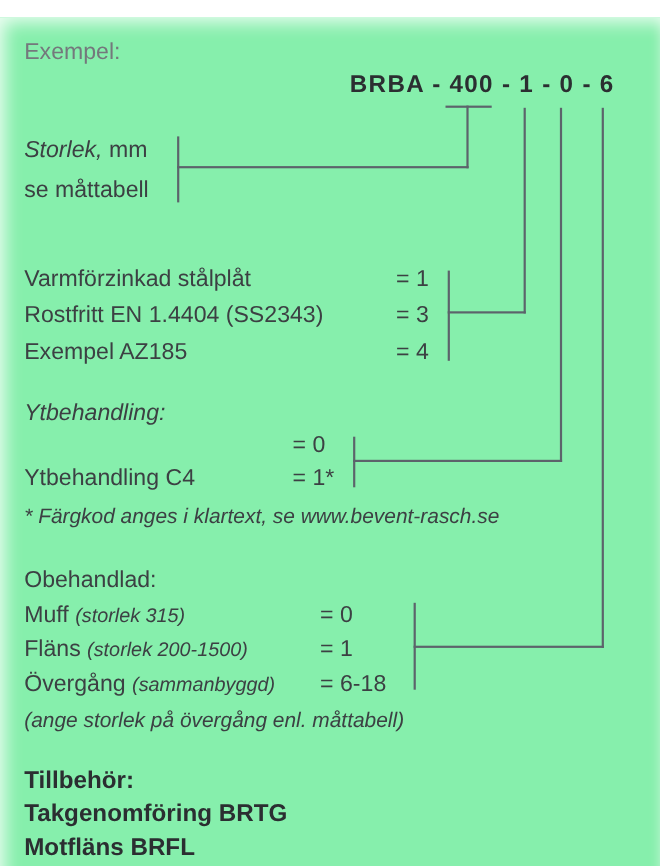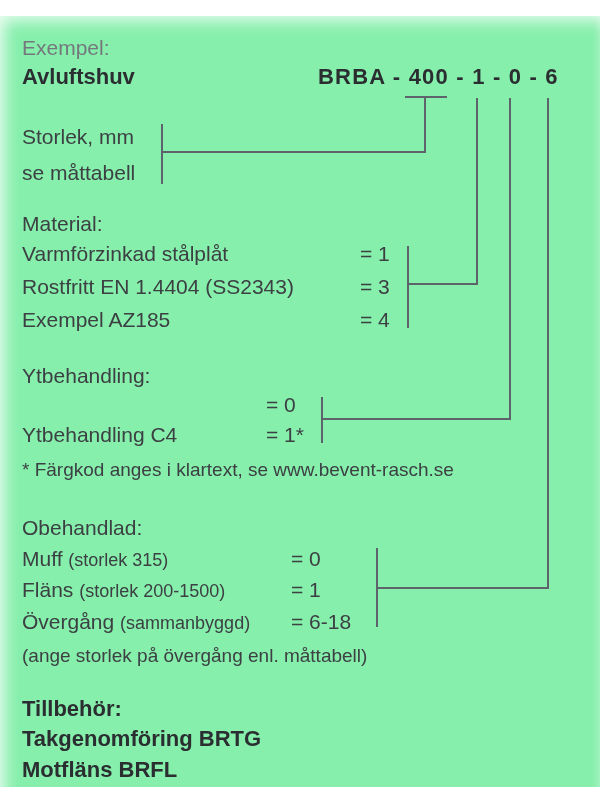--- a/index.html
+++ b/index.html
@@ -10,34 +10,33 @@
     overflow:hidden;
     font-family:"Liberation Sans","DejaVu Sans",sans-serif;
     color:#3c4043;
     box-shadow:inset 12px 12px 16px -8px rgba(255,255,255,0.85),
                inset -6px -6px 10px -6px rgba(255,255,255,0.5);
     margin-top:16px;
   }
   .t{position:absolute;font-size:21px;line-height:24px;white-space:nowrap;}
   .bold{font-weight:bold;color:#2b2e31;font-size:22px;}
   .gray{color:#74787c;}
-  .it{}
+  .it{font-style:italic;}
   .small{font-size:18px;}
   .fine{font-size:19px;}
   .code{letter-spacing:1.2px;}
   .ln{position:absolute;background:#5c636b;}
   .eq{position:absolute;white-space:nowrap;}
 </style>
 </head>
 <body>
 
 <div id="page">
 
   <div class="t gray" style="top:20px;left:22px">Exempel:</div>
-  <div class="t bold" style="top:49px;left:22px">Avluftshuv</div>
   <div class="t bold code" style="top:49px;left:318px">BRBA - 400 - 1 - 0 - 6</div>
 
   <div class="ln" style="left:405px;top:80px;width:42px;height:2px"></div>
   <div class="ln" style="left:424px;top:80px;width:2px;height:57px"></div>
   <div class="ln" style="left:161px;top:135px;width:265px;height:2px"></div>
   <div class="ln" style="left:161px;top:108px;width:2px;height:60px"></div>
 
   <div class="ln" style="left:476px;top:82px;width:2px;height:187px"></div>
   <div class="ln" style="left:407px;top:230px;width:2px;height:82px"></div>
   <div class="ln" style="left:407px;top:267px;width:71px;height:2px"></div>
@@ -46,21 +45,20 @@
   <div class="ln" style="left:321px;top:381px;width:2px;height:46px"></div>
   <div class="ln" style="left:321px;top:402px;width:190px;height:2px"></div>
 
   <div class="ln" style="left:547px;top:82px;width:2px;height:491px"></div>
   <div class="ln" style="left:376px;top:532px;width:2px;height:79px"></div>
   <div class="ln" style="left:376px;top:571px;width:173px;height:2px"></div>
 
   <div class="t" style="top:109px;left:22px"><span class="it">Storlek,</span><span> mm</span></div>
   <div class="t" style="top:145px;left:22px">se måttabell</div>
 
-  <div class="t it" style="top:196px;left:22px">Material:</div>
   <div class="t" style="top:226px;left:22px">
     <span>Varmförzinkad stålplåt</span>
   </div>
   <div class="t eq" style="top:226px;left:360px">= 1</div>
   <div class="t" style="top:259px;left:22px">
     <span>Rostfritt EN 1.4404 (SS2343)</span>
   </div>
   <div class="t eq" style="top:259px;left:360px">= 3</div>
   <div class="t" style="top:292px;left:22px">
     <span>Exempel AZ185</span>

